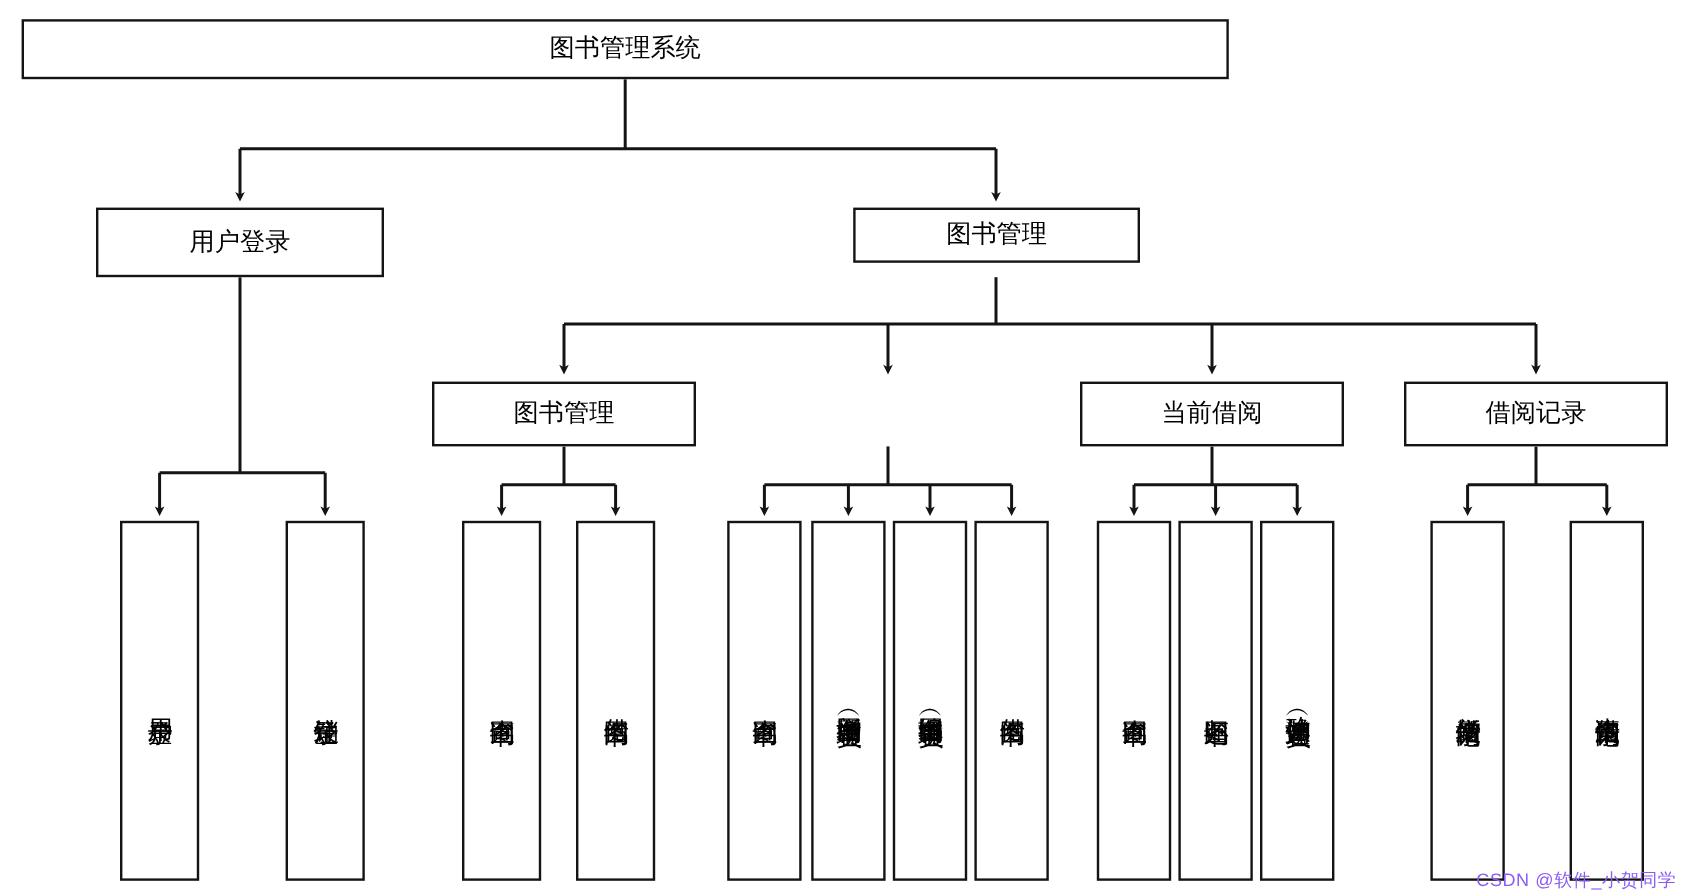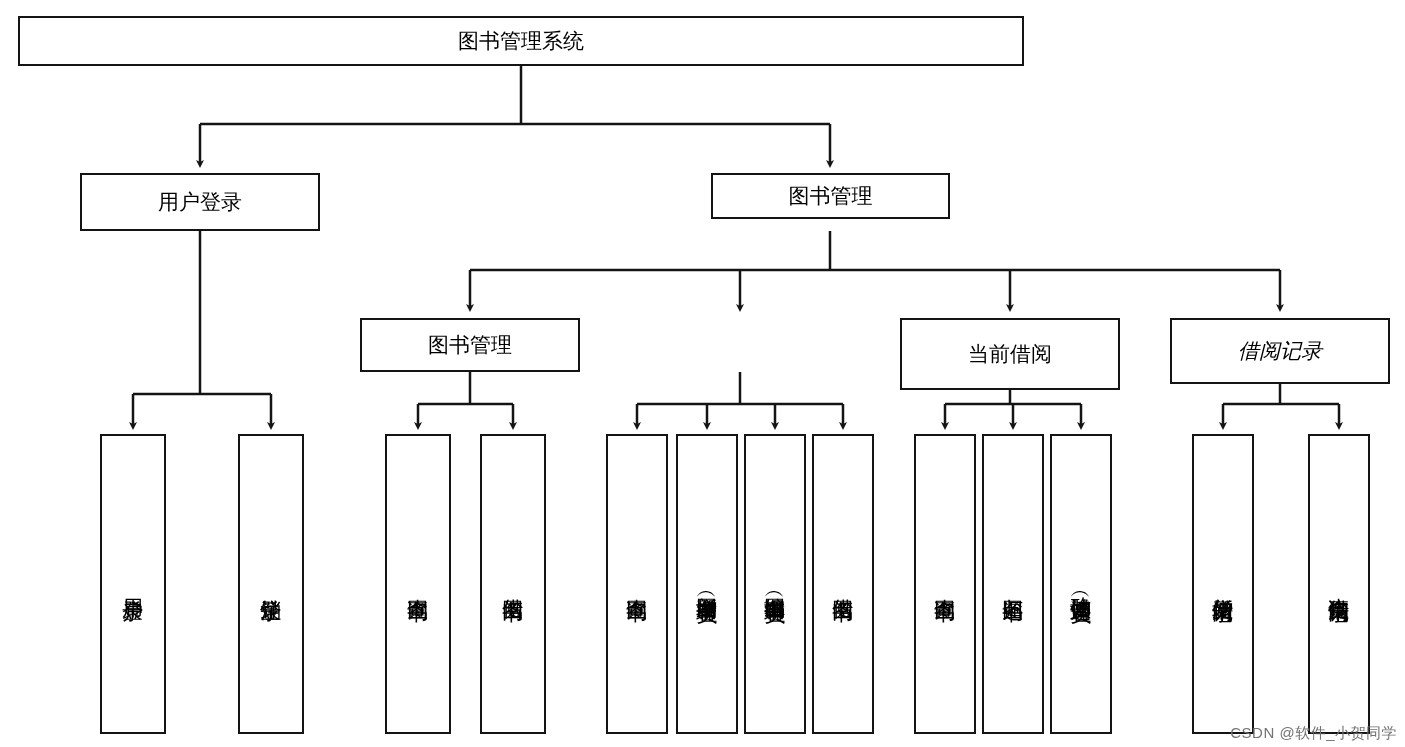--- a/index.html
+++ b/index.html
@@ -45,21 +45,21 @@
     top: 0;
     width: 1405px;
     height: 747px;
     pointer-events: none;
   }
   .watermark {
     position: absolute;
     right: 8px;
     bottom: 4px;
     font-size: 15px;
-    color: #737373;
+    color: #8b5cf6;
     letter-spacing: 0.5px;
   }
 </style>
 </head>
 <body>
 
 <div id="canvas">
   <svg class="lines" viewBox="0 0 1405 747">
     <defs>
       <marker id="arrow" markerWidth="10" markerHeight="10" refX="5" refY="5" orient="auto" markerUnits="userSpaceOnUse">
@@ -109,22 +109,22 @@
       <path d="M1339,404 L1339,426" marker-end="url(#arrow)"></path>
     </g>
   </svg>
 
   <div class="node" style="left:18px;top:16px;width:1006px;height:50px;">图书管理系统</div>
 
   <div class="node" style="left:80px;top:173px;width:240px;height:58px;">用户登录</div>
   <div class="node" style="left:711px;top:173px;width:239px;height:46px;">图书管理</div>
 
   <div class="node" style="left:360px;top:318px;width:220px;height:54px;">图书管理</div>
-  <div class="node" style="left:900px;top:318px;width:220px;height:72px;">当前借阅</div>
-  <div class="node" style="left:1170px;top:318px;width:220px;height:66px;font-style:italic;">借阅记录</div>
+  <div class="node" style="left:900px;top:318px;width:220px;height:54px;">当前借阅</div>
+  <div class="node" style="left:1170px;top:318px;width:220px;height:54px;">借阅记录</div>
 
   <div class="node vertical" style="left:100px;top:434px;width:66px;height:300px;">用户登录</div>
   <div class="node vertical" style="left:238px;top:434px;width:66px;height:300px;">注销登录</div>
   <div class="node vertical" style="left:385px;top:434px;width:66px;height:300px;">查询图书</div>
   <div class="node vertical" style="left:480px;top:434px;width:66px;height:300px;">借阅图书</div>
   <div class="node vertical" style="left:606px;top:434px;width:62px;height:300px;">查询图书</div>
   <div class="node vertical" style="left:676px;top:434px;width:62px;height:300px;">新增图书（管理员）</div>
   <div class="node vertical" style="left:744px;top:434px;width:62px;height:300px;">编辑图书（管理员）</div>
   <div class="node vertical" style="left:812px;top:434px;width:62px;height:300px;">借阅图书</div>
   <div class="node vertical" style="left:914px;top:434px;width:62px;height:300px;">查询图书</div>

